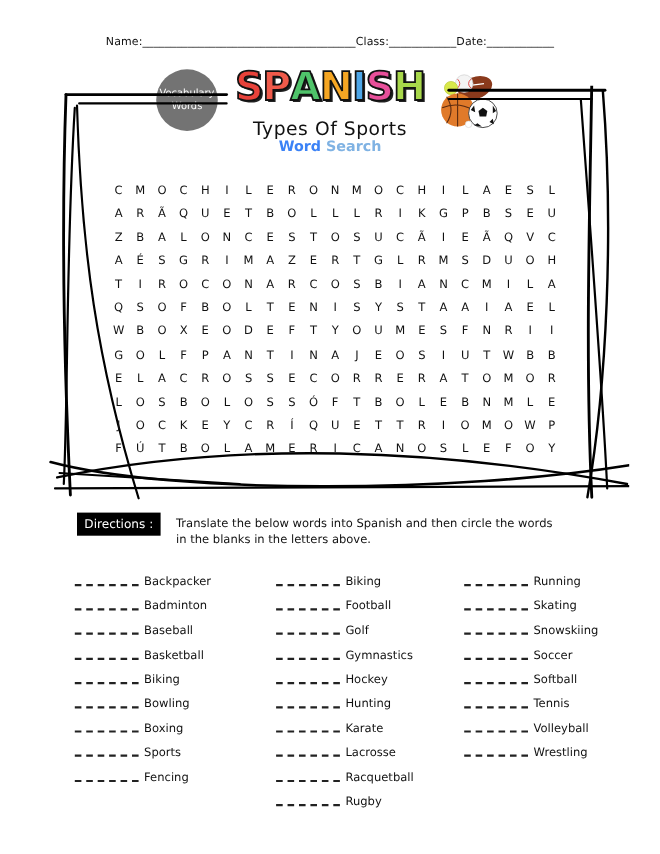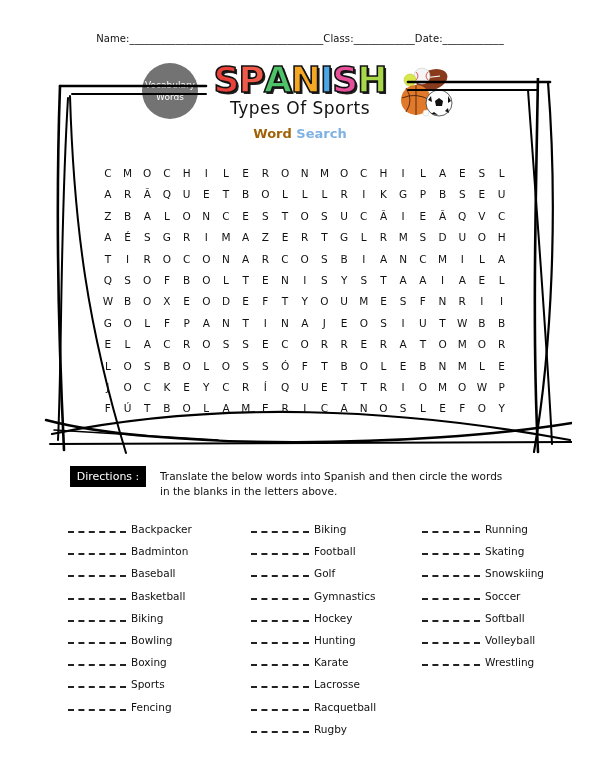--- a/index.html
+++ b/index.html
@@ -24,21 +24,21 @@
     display: flex; justify-content: center; align-items: center;
     font-family: "DejaVu Sans", sans-serif; font-weight: bold; font-size: 36px;
     letter-spacing: -1px;
   }
   .title-spanish span {
     -webkit-text-stroke: 1.6px #111;
     text-shadow: 2px 2px 0 #222;
     display: inline-block;
   }
   .title-sub {
-    position: absolute; left: 200px; top: 98px; width: 200px;
+    position: absolute; left: 200px; top: 108px; width: 200px;
     text-align: center; font-size: 17px; letter-spacing: 0.5px;
   }
   .title-ws {
     position: absolute; left: 200px; top: 126px; width: 200px;
     text-align: center; font-size: 13px; font-weight: bold;
   }
 
   .sports-balls {
     position: absolute; left: 398px; top: 66px; width: 56px; height: 52px;
   }
@@ -89,21 +89,21 @@
     <span style="color: rgb(232, 66, 58);">S</span>
     <span style="color: rgb(240, 90, 74);">P</span>
     <span style="color: rgb(79, 195, 106);">A</span>
     <span style="color: rgb(245, 166, 35);">N</span>
     <span style="color: rgb(77, 166, 232);">I</span>
     <span style="color: rgb(232, 79, 154);">S</span>
     <span style="color: rgb(168, 216, 74);">H</span>
   </div>
 <div class="title-sub">Types Of Sports</div>
 <div class="title-ws">
-  <span id="ws1" style="color: #a16207;">Word</span>
+  <span id="ws1" style="color: #3b82f6;">Word</span>
   <span id="ws2" style="color: rgb(127, 178, 227);">Search</span>
 </div>
 
 <svg class="sports-balls" viewBox="0 0 56 52">
   <ellipse cx="34" cy="14" rx="16" ry="10" fill="#8a3a1c" transform="rotate(-20 34 14)"></ellipse>
   <line x1="26" y1="12" x2="42" y2="10" stroke="#fff" stroke-width="1.2"></line>
   <circle cx="24" cy="10" r="8" fill="#f4f4f4" stroke="#ccc" stroke-width="0.6"></circle>
   <path d="M18 6 Q22 10 18 14 M30 6 Q26 10 30 14" stroke="#d33" stroke-width="0.8" fill="none"></path>
   <circle cx="12" cy="14" r="6" fill="#d8e84a" stroke="#b8c83a" stroke-width="0.6"></circle>
   <circle cx="18" cy="34" r="15" fill="#e07a2a"></circle>
@@ -490,19 +490,23 @@
     <div class="word-item">
       <span class="blank"></span>
       <span>Soccer</span>
     </div>
     <div class="word-item">
       <span class="blank"></span>
       <span>Softball</span>
     </div>
     <div class="word-item">
       <span class="blank"></span>
+      <span>Tennis</span>
+    </div>
+    <div class="word-item">
+      <span class="blank"></span>
       <span>Volleyball</span>
     </div>
     <div class="word-item">
       <span class="blank"></span>
       <span>Wrestling</span>
     </div>
   </div>
 
 </body></html>

